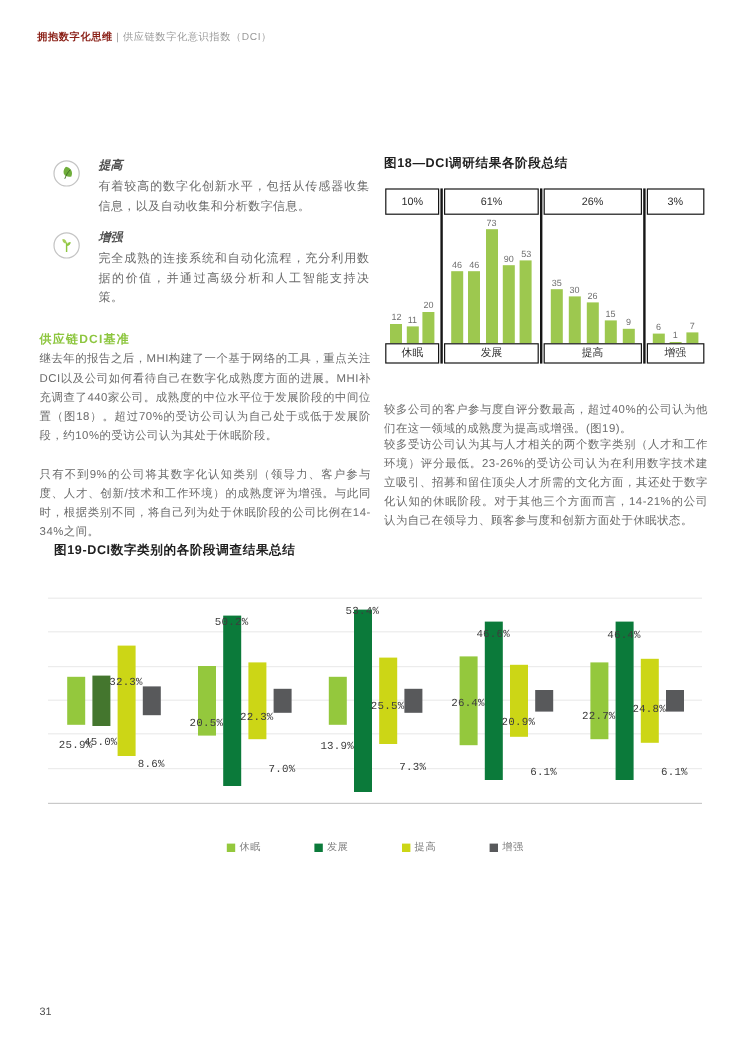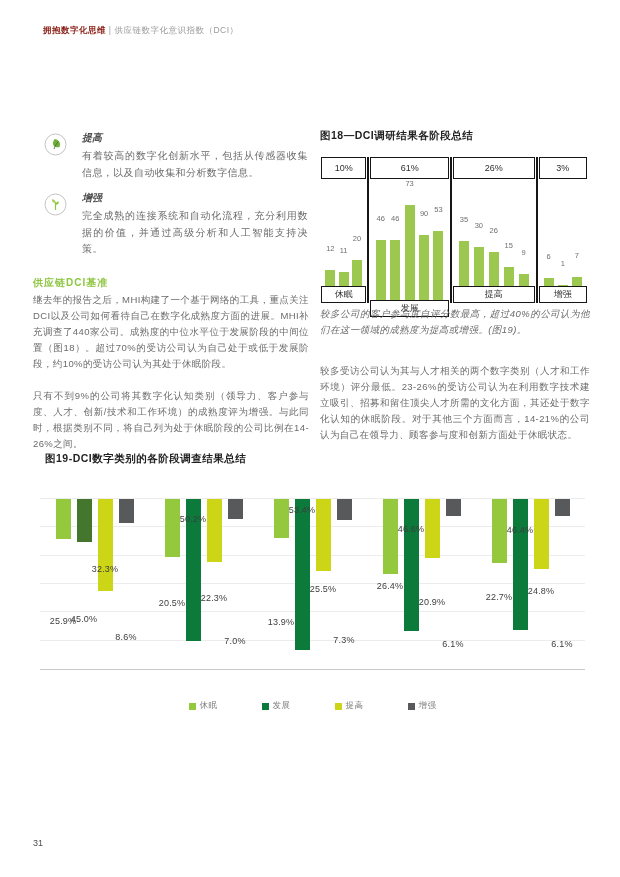--- a/index.html
+++ b/index.html
@@ -1,54 +1,54 @@
 <!DOCTYPE html>
 <html><head>
 <meta charset="utf-8">
 <style>
   html,body{margin:0;padding:0;background:#e8e8e8;}
   #page{position:relative;width:620px;height:877px;background:#ffffff;margin:0 auto;
         font-family:"Liberation Sans",sans-serif;overflow:hidden;}
   
-  .header{position:absolute;left:43px;top:25px;font-size:8.5px;letter-spacing:.5px;color:#9a9a9a;}
+  .header{position:absolute;left:31px;top:25px;font-size:8.5px;letter-spacing:.5px;color:#9a9a9a;}
   .header-bold{color:#8a1f16;font-weight:bold;}
   
   .item{position:absolute;left:44px;width:264px;}
   .item-icon{position:absolute;left:0;top:2px;width:23px;height:23px;}
   .item-text{margin-left:38px;}
   .item-title{font-size:10px;font-weight:bold;font-style:italic;color:#4f4f4f;margin-bottom:3px;}
   .item-body{font-size:10px;line-height:16.5px;color:#6b6b6b;text-align:justify;letter-spacing:.4px;}
   
   .sec-heading{position:absolute;left:33px;top:276px;font-size:10px;font-weight:bold;color:#8dc63f;letter-spacing:1px;}
   .para{position:absolute;font-size:9.5px;line-height:16px;color:#6b6b6b;text-align:justify;letter-spacing:.4px;}
   #lp1{left:33px;top:292px;width:276px;}
   #lp2{left:33px;top:388px;width:276px;}
-  #rp1{left:320px;top:306px;width:270px;font-style:italic;}
+  #rp1{left:320px;top:334px;width:270px;}
   #rp2{left:320px;top:363px;width:270px;}
   .fig-title{font-weight:bold;color:#1f1f1f;font-size:10.5px;letter-spacing:.5px;}
   #fig18-title{position:absolute;left:320px;top:129px;}
   #fig19-title{position:absolute;left:33px;top:452px;margin-left:12px;}
   
   #fig18{position:absolute;left:320px;top:157px;width:268px;height:146px;display:flex;align-items:stretch;}
   .f18-col{display:flex;flex-direction:column;min-width:0;}
   .f18-divider{width:2px;background:#161616;}
   .f18-top{height:20px;line-height:20px;border:1px solid #161616;margin:0 1px;
            text-align:center;font-size:9px;color:#2e2e2e;}
   .f18-bars{flex:1;display:flex;align-items:flex-end;justify-content:space-evenly;padding:0 2px;}
   .f18-barwrap{display:flex;flex-direction:column;align-items:center;justify-content:flex-end;height:100%;}
-  .f18-val{font-size:7.5px;color:#6f6f6f;margin-bottom:17px;}
+  .f18-val{font-size:7.5px;color:#6f6f6f;margin-bottom:1px;}
   .f18-bar{width:10px;background:#9dc84f;}
   .f18-bottom{height:15px;line-height:15px;border:1px solid #161616;margin:0 1px;
               text-align:center;font-size:9px;color:#2e2e2e;}
   
   #fig19-plot{position:absolute;left:40px;top:499px;width:545px;height:170px;border-bottom:1px solid #c9c9c9;}
   .f19-grid{position:absolute;left:0;right:0;height:1px;background:#ececec;}
   #f19-groups{position:absolute;left:0;right:0;top:0;bottom:0;display:flex;}
   .f19-group{flex:1;display:flex;align-items:flex-end;justify-content:center;column-gap:6px;}
-  .f19-barwrap{position:relative;width:15px;height:100%;display:flex;align-items:flex-start;}
+  .f19-barwrap{position:relative;width:15px;height:100%;display:flex;align-items:center;font-family:Liberation Mono, monospace;}
   .f19-bar{width:15px;}
   .f19-val{position:absolute;left:50%;transform:translateX(-50%);white-space:nowrap;
            font-size:9px;color:#3d3d3d;letter-spacing:.2px;}
   #fig19-cats{position:absolute;left:40px;top:674px;width:545px;display:flex;}
   .f19-cat{flex:1;text-align:center;font-size:9.5px;color:#8a8a8a;letter-spacing:1px;}
   #fig19-legend{position:absolute;left:40px;top:700px;width:545px;display:flex;justify-content:center;column-gap:44px;}
   .lg-item{display:flex;align-items:center;column-gap:4px;}
   .lg-swatch{width:7px;height:7px;}
   .lg-label{font-size:8.5px;color:#7b7b7b;letter-spacing:.5px;}
   
@@ -87,21 +87,21 @@
       </svg>
     </span>
     <div class="item-text">
       <div class="item-title">增强</div>
       <div class="item-body">完全成熟的连接系统和自动化流程，充分利用数据的价值，并通过高级分析和人工智能支持决策。</div>
     </div>
   </div>
 
   <div class="sec-heading">供应链DCI基准</div>
   <div class="para" id="lp1">继去年的报告之后，MHI构建了一个基于网络的工具，重点关注DCI以及公司如何看待自己在数字化成熟度方面的进展。MHI补充调查了440家公司。成熟度的中位水平位于发展阶段的中间位置（图18）。超过70%的受访公司认为自己处于或低于发展阶段，约10%的受访公司认为其处于休眠阶段。</div>
-  <div class="para" id="lp2">只有不到9%的公司将其数字化认知类别（领导力、客户参与度、人才、创新/技术和工作环境）的成熟度评为增强。与此同时，根据类别不同，将自己列为处于休眠阶段的公司比例在14-26%之间。</div>
+  <div class="para" id="lp2">只有不到9%的公司将其数字化认知类别（领导力、客户参与度、人才、创新/技术和工作环境）的成熟度评为增强。与此同时，根据类别不同，将自己列为处于休眠阶段的公司比例在14-34%之间。</div>
 
   <div class="fig-title" id="fig18-title">图18—DCI调研结果各阶段总结</div>
   <div id="fig18">
       <div class="f18-col" style="flex: 47 1 0%;">
         <div class="f18-top">10%</div>
         <div class="f18-bars">
           <div class="f18-barwrap">
             <div class="f18-val">12</div>
             <div class="f18-bar" style="height: 15.6px; background: rgb(157, 200, 79);"></div>
           </div>

